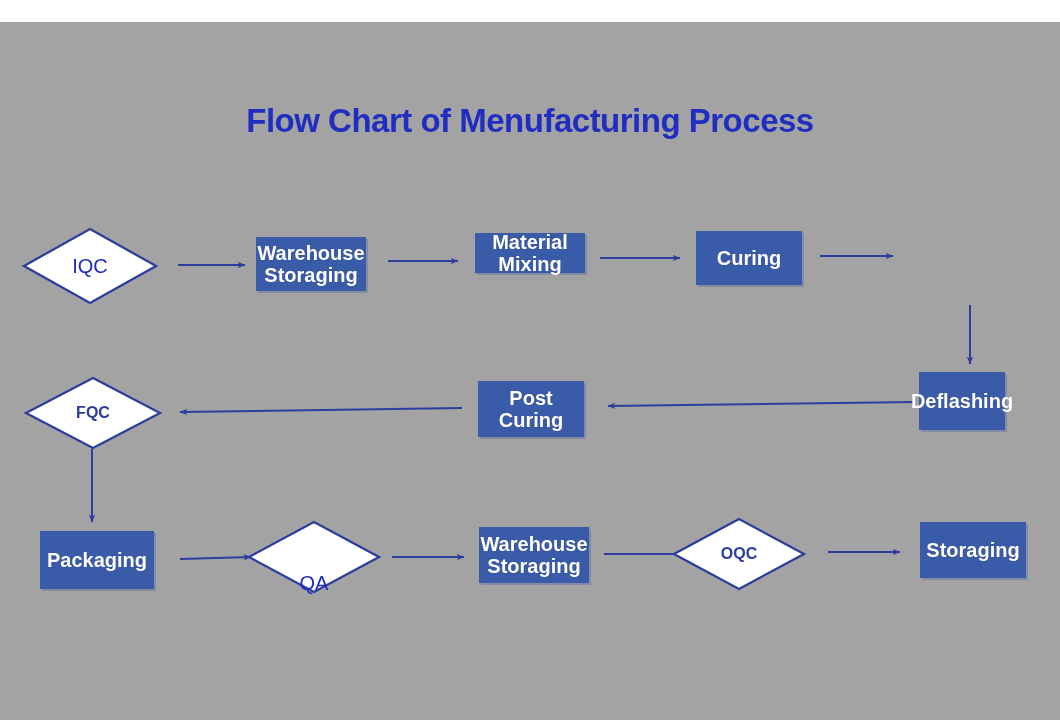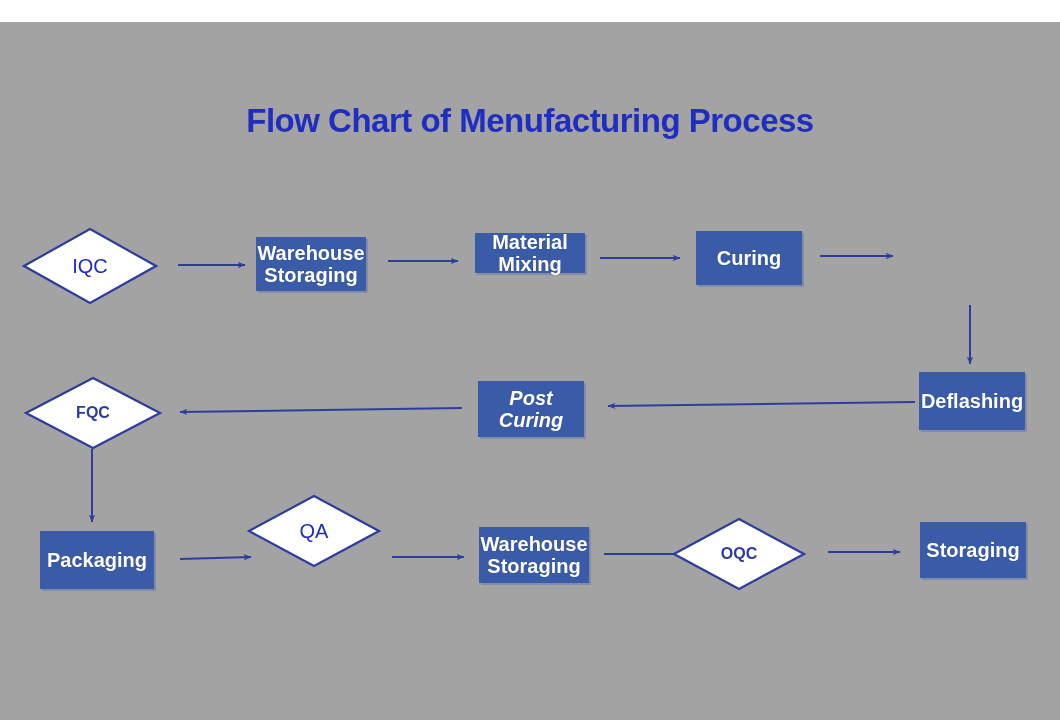--- a/index.html
+++ b/index.html
@@ -145,34 +145,34 @@
   </div>
 
 
   <div class="node decision light" style="left:24px; top:354px; width:138px; height:74px;">
     <svg class="dia" viewBox="0 0 138 74" preserveAspectRatio="none">
       <polygon points="69,2 136,37 69,72 2,37" fill="#ffffff" stroke="#2c3d9e" stroke-width="2.2"></polygon>
     </svg>
     <span class="label">FQC</span>
   </div>
 
-  <div class="node process" style="left:478px; top:359px; width:106px; height:56px;font-style:italic;">
+  <div class="node process" style="left:478px; top:359px; width:106px; height:56px;">
     <span class="label">Post
 Curing</span>
   </div>
 
-  <div class="node process" style="left:919px; top:350px; width:106px; height:58px;">
+  <div class="node process" style="left:919px; top:350px; width:86px; height:58px;">
     <span class="label">Deflashing</span>
   </div>
 
   <div class="node process" style="left:40px; top:509px; width:114px; height:58px;">
     <span class="label">Packaging</span>
   </div>
 
-  <div class="node decision" style="left:247px; top:472px; width:134px; height:74px;">
+  <div class="node decision" style="left:247px; top:498px; width:134px; height:74px;align-items:flex-end;">
     <svg class="dia" viewBox="0 0 134 74" preserveAspectRatio="none">
       <polygon points="67,2 132,37 67,72 2,37" fill="#ffffff" stroke="#2c3d9e" stroke-width="2.2"></polygon>
     </svg>
     <span class="label">QA</span>
   </div>
 
   <div class="node process" style="left:479px; top:505px; width:110px; height:56px;">
     <span class="label">Warehouse
 Storaging</span>
   </div>

